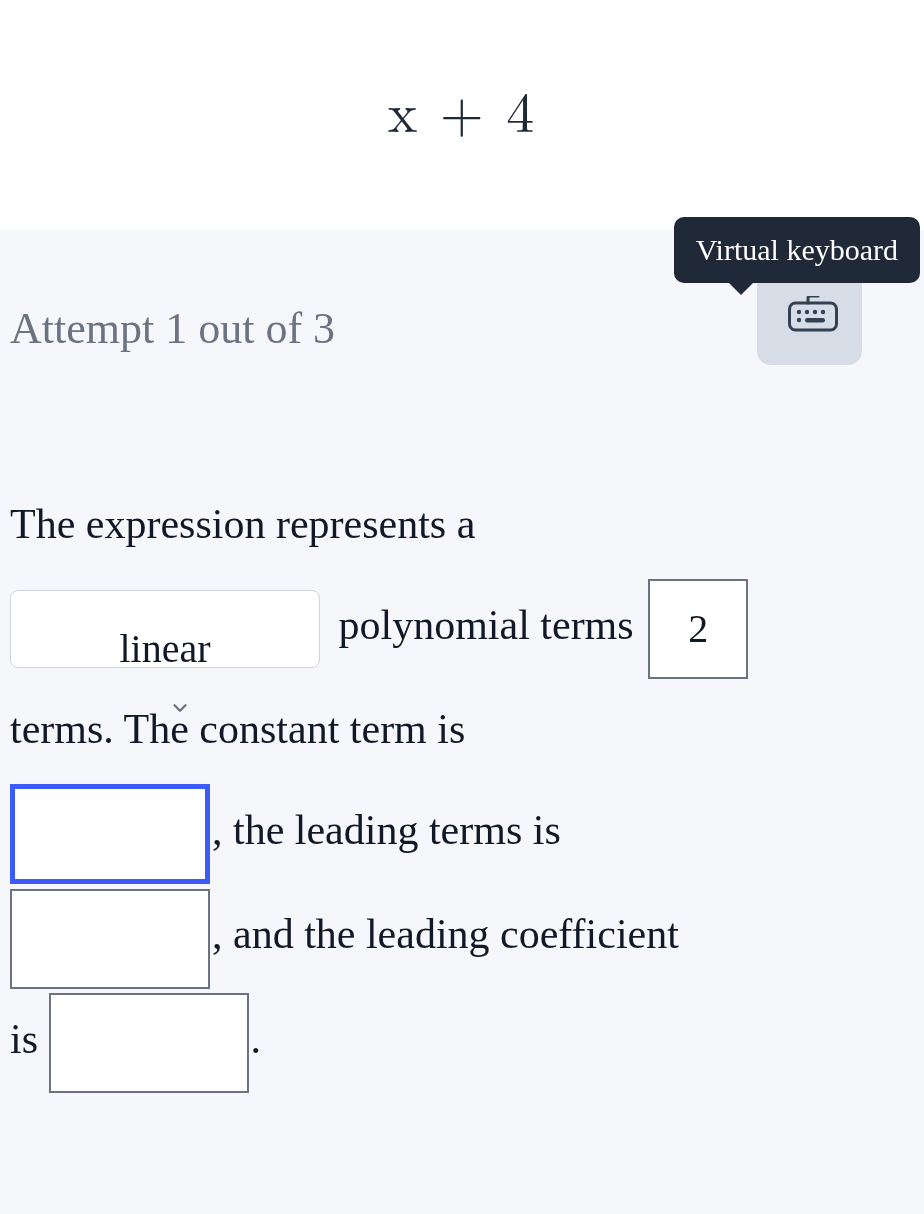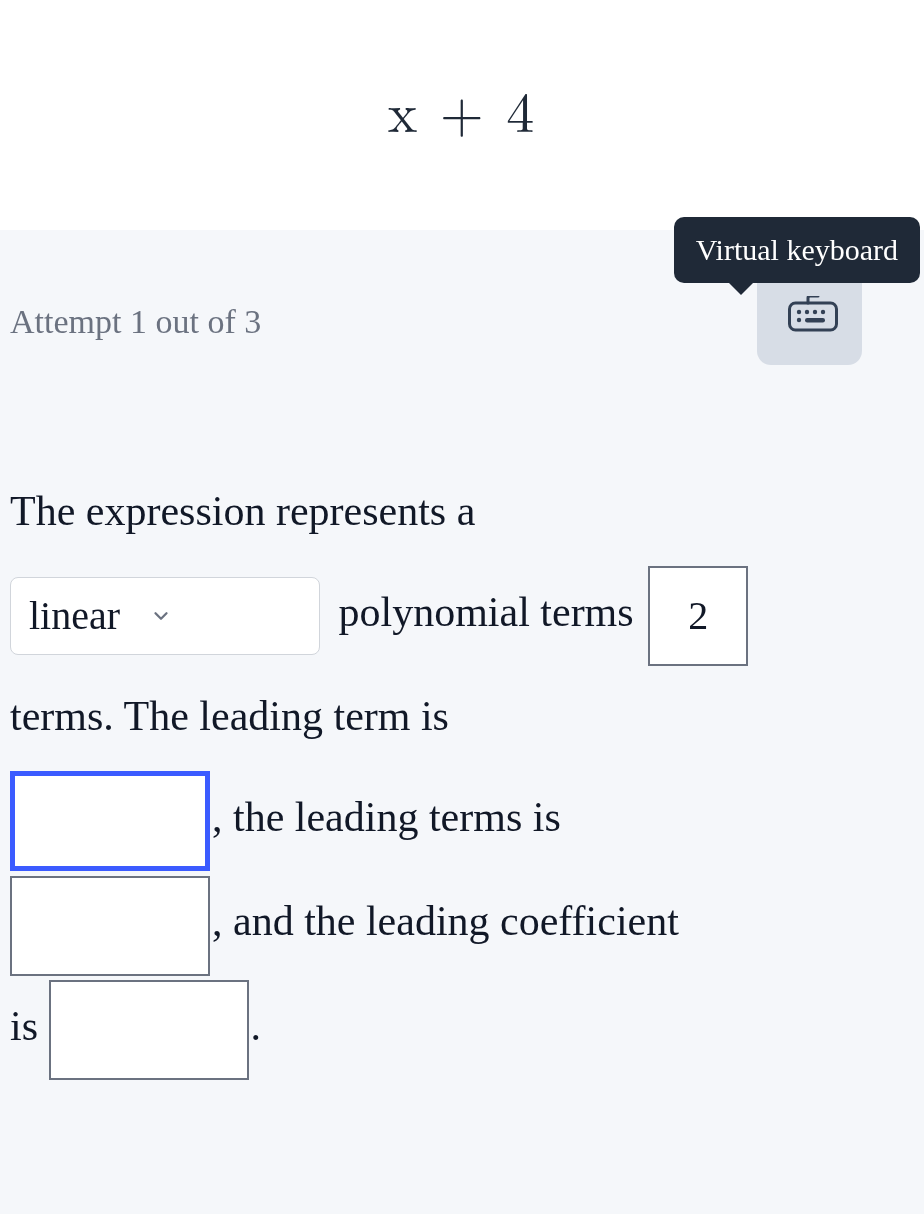--- a/index.html
+++ b/index.html
@@ -31,21 +31,21 @@
     position: relative;
     min-height: 984px;
   }
   .answer-title {
     font-weight: 700;
     font-size: 44px;
     color: #1f2937;
     margin: 0;
   }
   .attempt-line {
-    font-size: 34px;
+    font-size: 44px;
     color: #6b7280;
     margin-top: 28px;
   }
   .vk-button {
     position: absolute;
     top: 32px;
     right: 62px;
     width: 105px;
     height: 103px;
     background: #d7dde6;
@@ -95,21 +95,23 @@
     align-items: center;
     vertical-align: middle;
     border: 1px solid #d1d5db;
     background: #ffffff;
     border-radius: 8px;
     padding: 10px 18px;
     font-size: 40px;
     min-width: 310px;
     height: 78px;
     cursor: pointer;
+    justify-content: space-between;
     margin-right: 8px;
+    flex-direction: column;
   }
   .inline-select .sel-text {
     font-family: Georgia, serif;
   }
   .chev {
     width: 22px;
     height: 22px;
     color: #6b7280;
     margin-left: 30px;
     flex-shrink: 0;
@@ -172,21 +174,21 @@
       <span class="sel-text">linear</span>
       <svg class="chev" viewBox="0 0 24 24">
         <path d="M6 9l6 6 6-6" fill="none" stroke="currentColor" stroke-width="2.5" stroke-linecap="round" stroke-linejoin="round"></path>
       </svg>
     </span>
     <span>polynomial terms</span>
     <span class="num-input">
       <span>2</span>
     </span><br>
 
-    <span>terms. The leading term is</span><br>
+    <span>terms. The constant term is</span><br>
 
     <span class="blank-input blank-focus">
       <span></span>
     </span><span>, the leading terms is</span><br>
 
     <span class="blank-input blank-border">
       <span></span>
     </span><span>, and the leading coefficient</span><br>
 
     <span>is</span>

